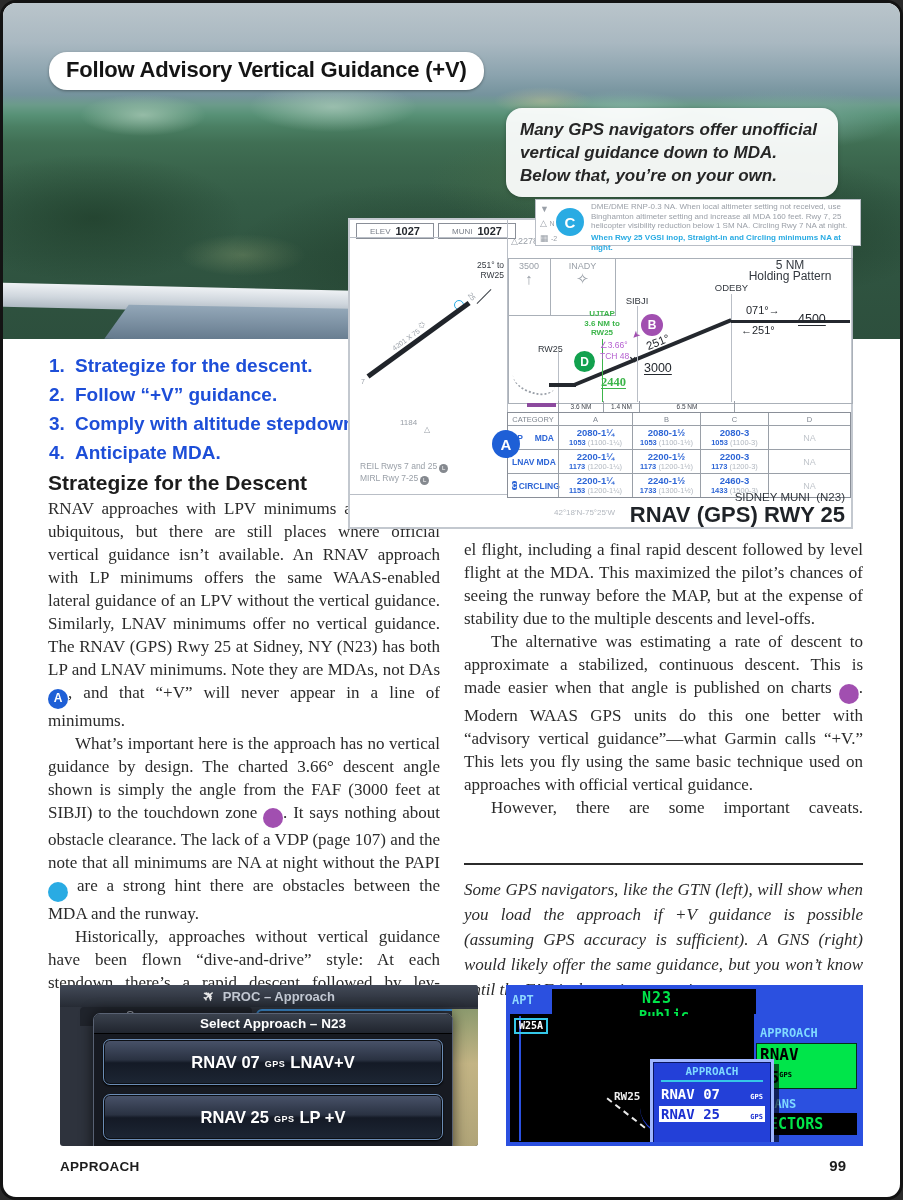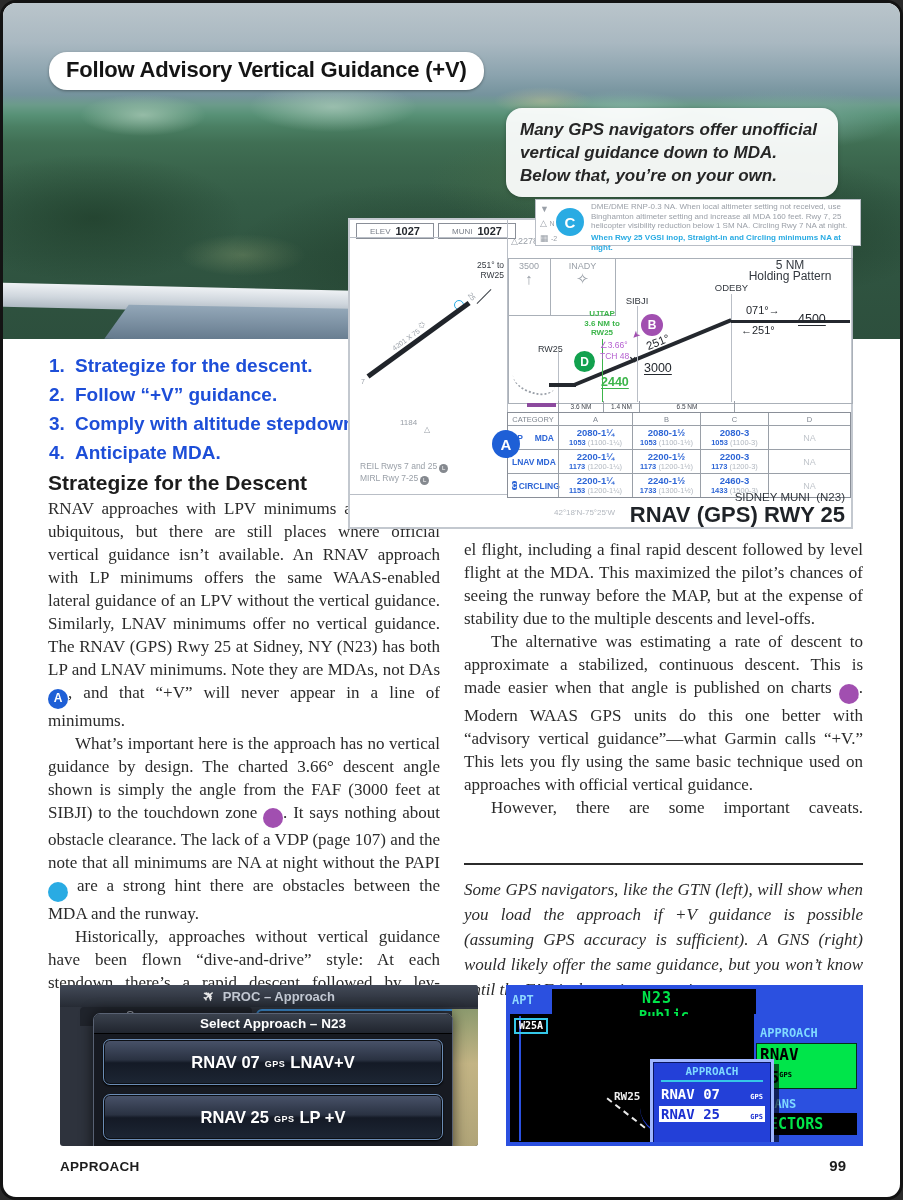--- a/index.html
+++ b/index.html
@@ -253,21 +253,21 @@
     <div class="abs" style="left:252px;top:119px;width:1px;height:63px;background:#3cb54a;"></div>
     <div class="abadge" style="left: 291px; top: 94px; width: 22px; height: 22px; font-size: 12px; background: rgb(161, 79, 176);">B</div>
     <div class="abs" style="left:282px;top:110px;font-size:10px;color:#a14fb0;transform:rotate(135deg);">➤</div>
     <div class="abs cpurp" style="left:250px;top:120px;font-size:8.5px;">
       <span>∠</span><span>3.66°</span>
     </div>
     <div class="abs cpurp" style="left:250px;top:131px;font-size:8.5px;">TCH 48</div>
     <div class="abs cblk" style="left:279px;top:135px;font-size:9px;font-weight:bold;">✕</div>
     <div class="abs cblk ubar" style="left:294px;top:141px;font-size:12.5px;">3000</div>
     <div class="abadge" style="left: 224px; top: 131px; width: 21px; height: 21px; font-size: 12px; background: rgb(18, 161, 78);">D</div>
-    <div class="abs cgreen ubar" style="left:251px;top:155px;font-size:12.5px;font-weight:bold;">2440</div>
+    <div class="abs cgreen ubar" style="left:251px;top:155px;font-size:12.5px;font-weight:bold;font-family:Liberation Serif, serif;">2440</div>
     <div class="abs cdark" style="left:188px;top:124px;font-size:9px;">RW25</div>
     <div class="gline" style="left:208px;top:132px;width:1px;height:49px;"></div>
     <div class="abs" style="left:162px;top:146px;width:44px;height:26px;border-bottom:2px dotted #9aa0a8;border-radius:0 0 40% 60%;transform:rotate(12deg);"></div>
     <div class="blkline" style="left:199px;top:163px;width:27px;height:4px;"></div>
     <div class="abs" style="left:177px;top:183px;width:29px;height:4px;background:#8c4a9e;"></div>
     <div class="distrow" style="left:208px;top:181px;">
       <div class="dc" style="width:44px;">3.6 NM</div>
       <div class="dc" style="width:35px;">1.4 NM</div>
       <div class="dc" style="width:94px;">6.5 NM</div>
     </div>

